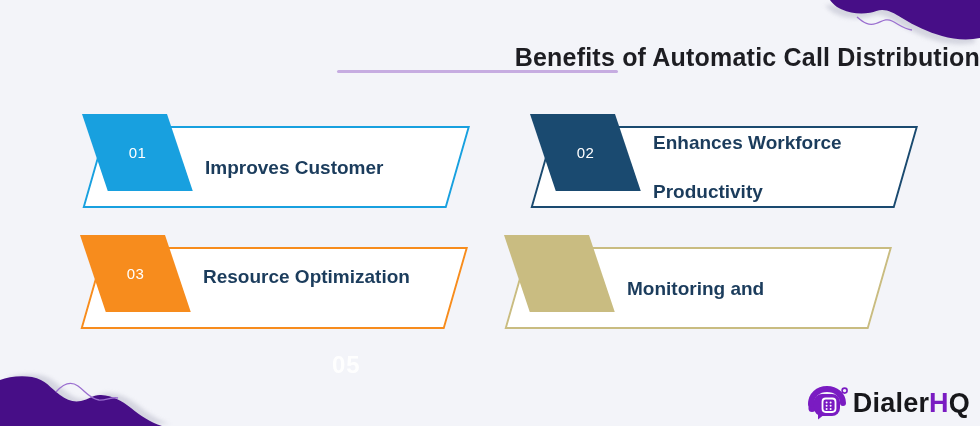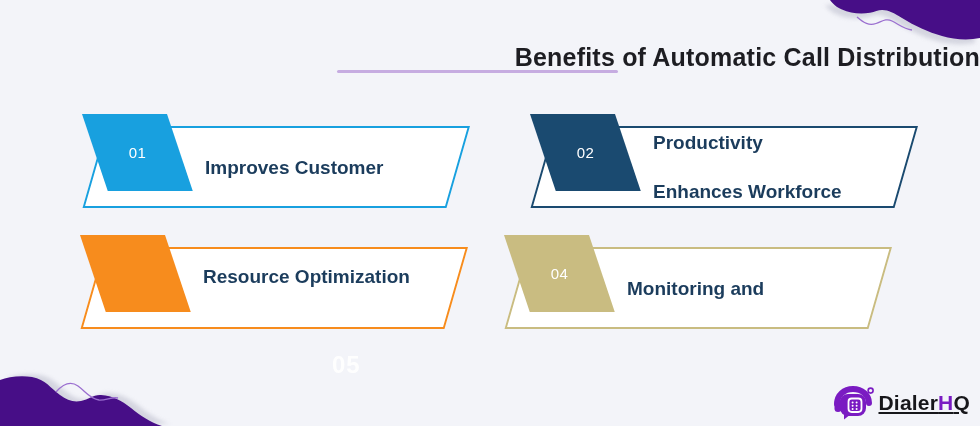--- a/index.html
+++ b/index.html
@@ -47,22 +47,22 @@
     color:var(--page-number-color,#FFFFFF);opacity:.95;
   }
   .blob{position:absolute;display:block;}
   .blob-tr{top:0;right:0;}
   .blob-bl{bottom:0;left:0;}
   .logo{
     position:absolute;right:10px;bottom:5px;height:36px;
     display:flex;align-items:center;gap:5px;
   }
   .logo-word{
-    font-size:21px;font-weight:800;letter-spacing:.2px;
-    color:var(--logo-text,#17171B);white-space:nowrap;text-decoration:underline;
+    font-size:27px;font-weight:800;letter-spacing:.2px;
+    color:var(--logo-text,#17171B);white-space:nowrap;
   }
   .logo-word .h{color:var(--logo-purple,#7A1BC2);}
   .logo-word .q{color:var(--logo-text,#17171B);}
 </style>
 </head>
 <body>
 
 <svg class="blob blob-tr" width="160" height="56" viewBox="0 0 160 56" aria-hidden="true">
   <path d="M10,0 C13,4 16,7 22,9.5 C30,13 40,14.5 50,12.7 C55,11.7 58,10.2 62,10 C68,9.8 74,13 82,18 C95,26 108,32 122,36 C134,39.5 148,40.5 160,38 L160,0 Z" transform="translate(-5,5)" fill="#CDCEDA" style="filter:blur(2px);opacity:.8"></path>
   <path d="M10,0 C13,4 16,7 22,9.5 C30,13 40,14.5 50,12.7 C55,11.7 58,10.2 62,10 C68,9.8 74,13 82,18 C95,26 108,32 122,36 C134,39.5 148,40.5 160,38 L160,0 Z" style="fill:var(--blob-color,#470E87)"></path>
@@ -85,38 +85,38 @@
   <div class="card-title">
     <span>Improves Customer</span>
   </div>
 </div>
 
 <div class="card" style="left: 528px; top: 114px; --c: #1A4A70;">
   <div class="card-outline"></div>
   <div class="card-plate"></div>
   <div class="card-num">02</div>
   <div class="card-title">
+    <span>Enhances Workforce</span>
     <span>Productivity</span>
-    <span>Enhances Workforce</span>
   </div>
 </div>
 
 <div class="card" style="left: 78px; top: 235px; --c: #F78C1D;">
   <div class="card-outline"></div>
   <div class="card-plate"></div>
+  <div class="card-num">03</div>
   <div class="card-title">
     <span>Resource Optimization</span>
     <span></span>
   </div>
 </div>
 
 <div class="card" style="left: 502px; top: 235px; --c: #C9BC81;">
   <div class="card-outline"></div>
   <div class="card-plate"></div>
-  <div class="card-num">04</div>
   <div class="card-title">
     <span>Monitoring and</span>
   </div>
 </div>
 
 <div class="page-number">05</div>
 
 <div class="logo">
   <svg width="40" height="34" viewBox="0 0 40 34" aria-hidden="true">
     <rect x="0.5" y="13" width="7" height="13" rx="3.5" style="fill:var(--logo-purple,#7A1BC2)"></rect>

